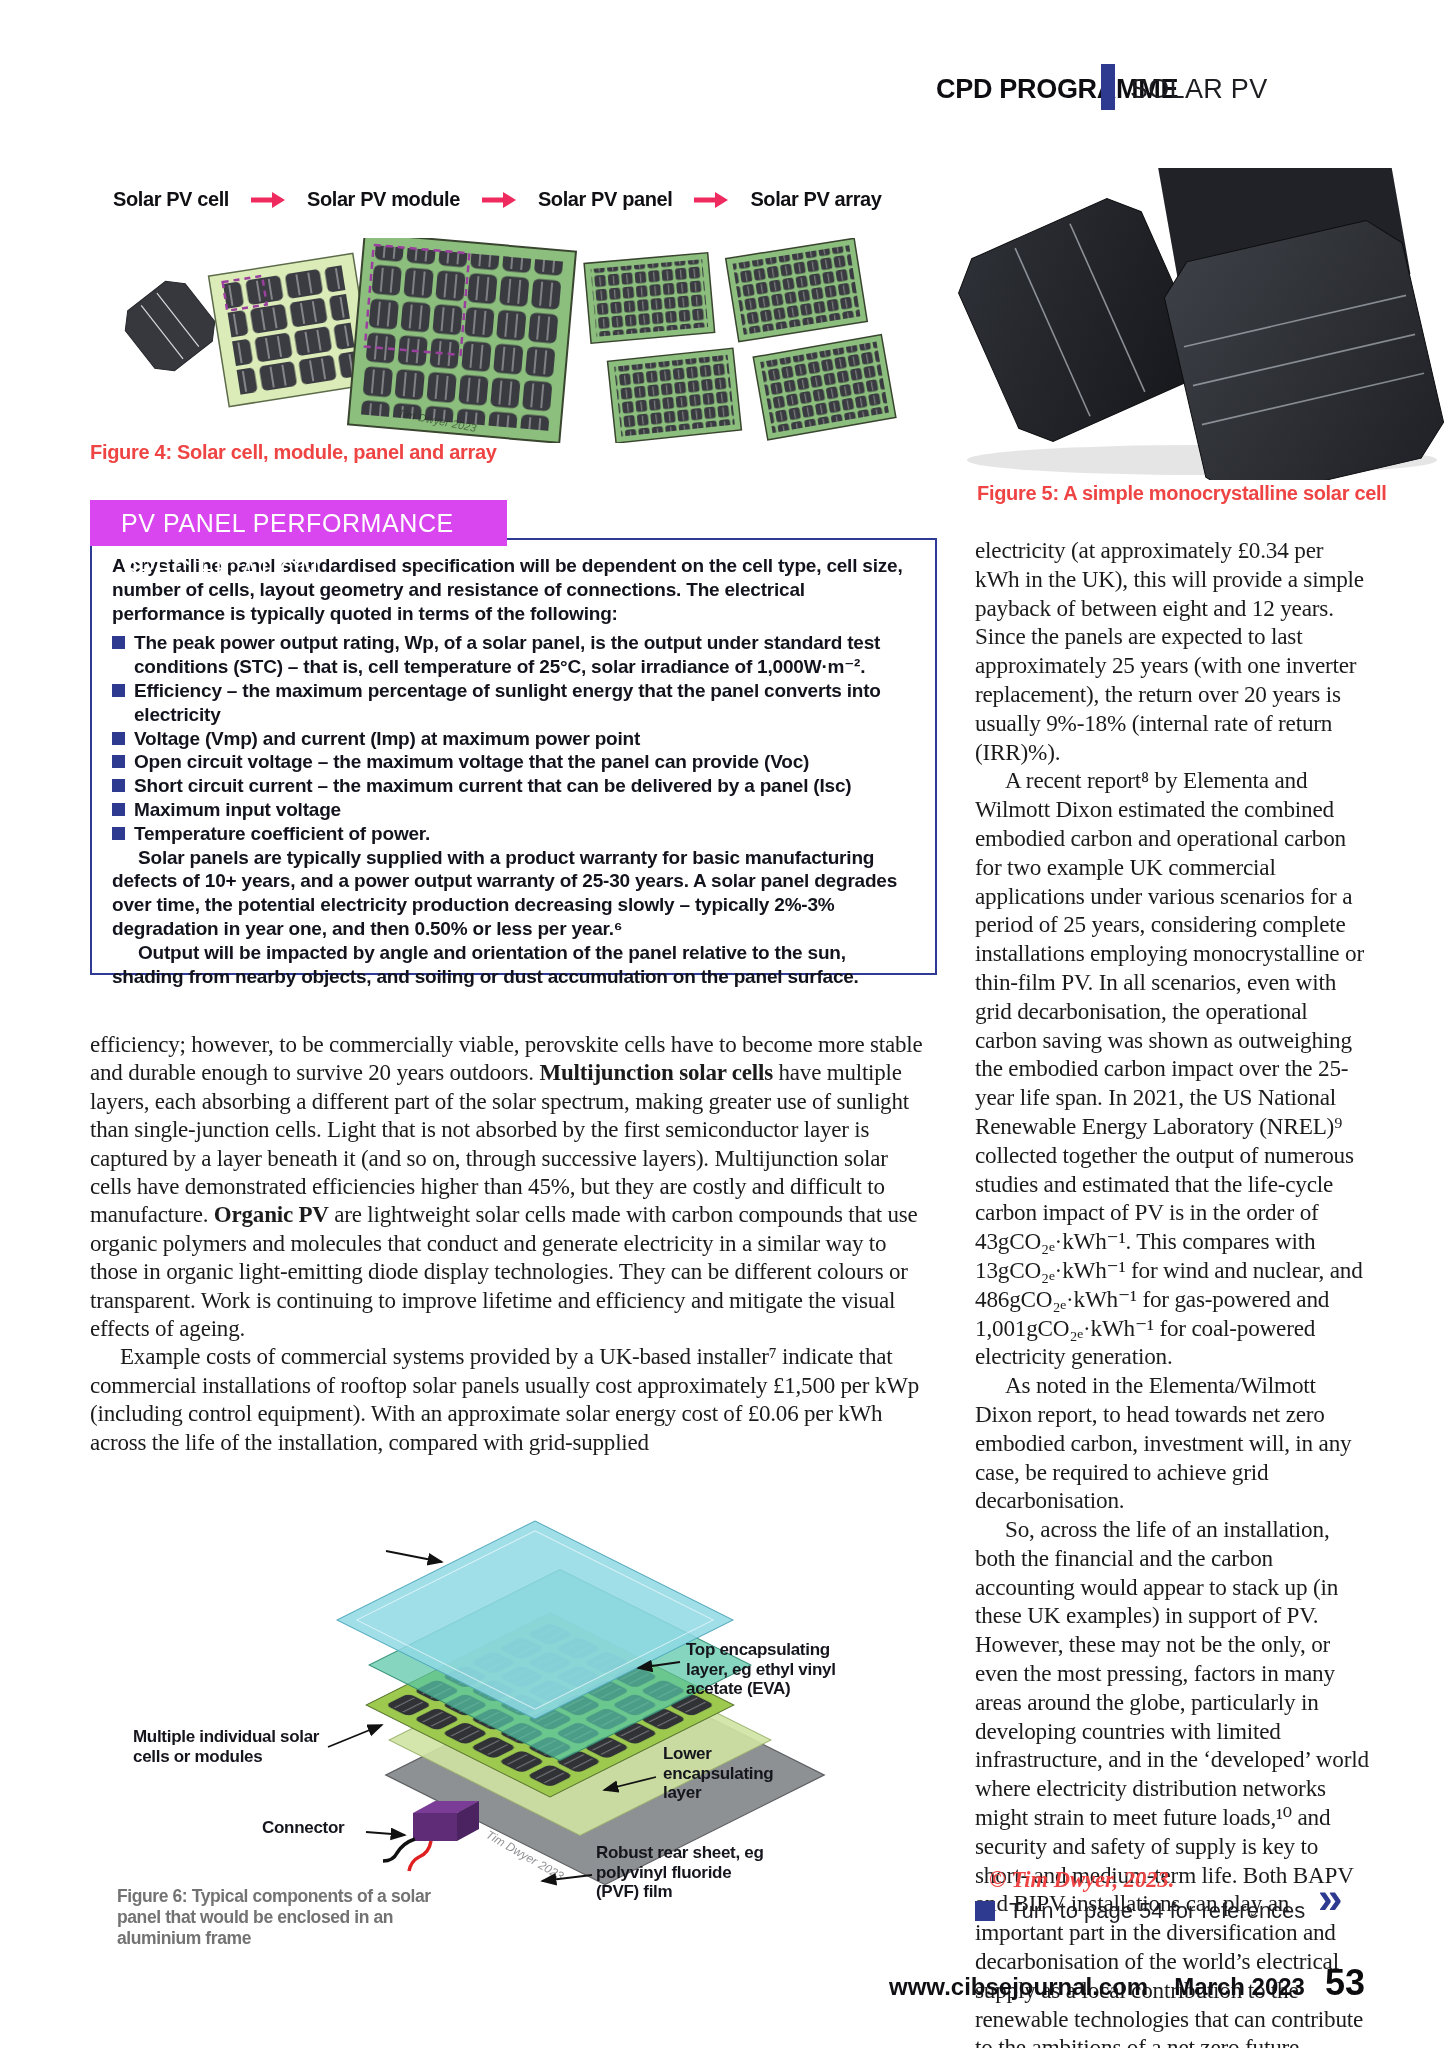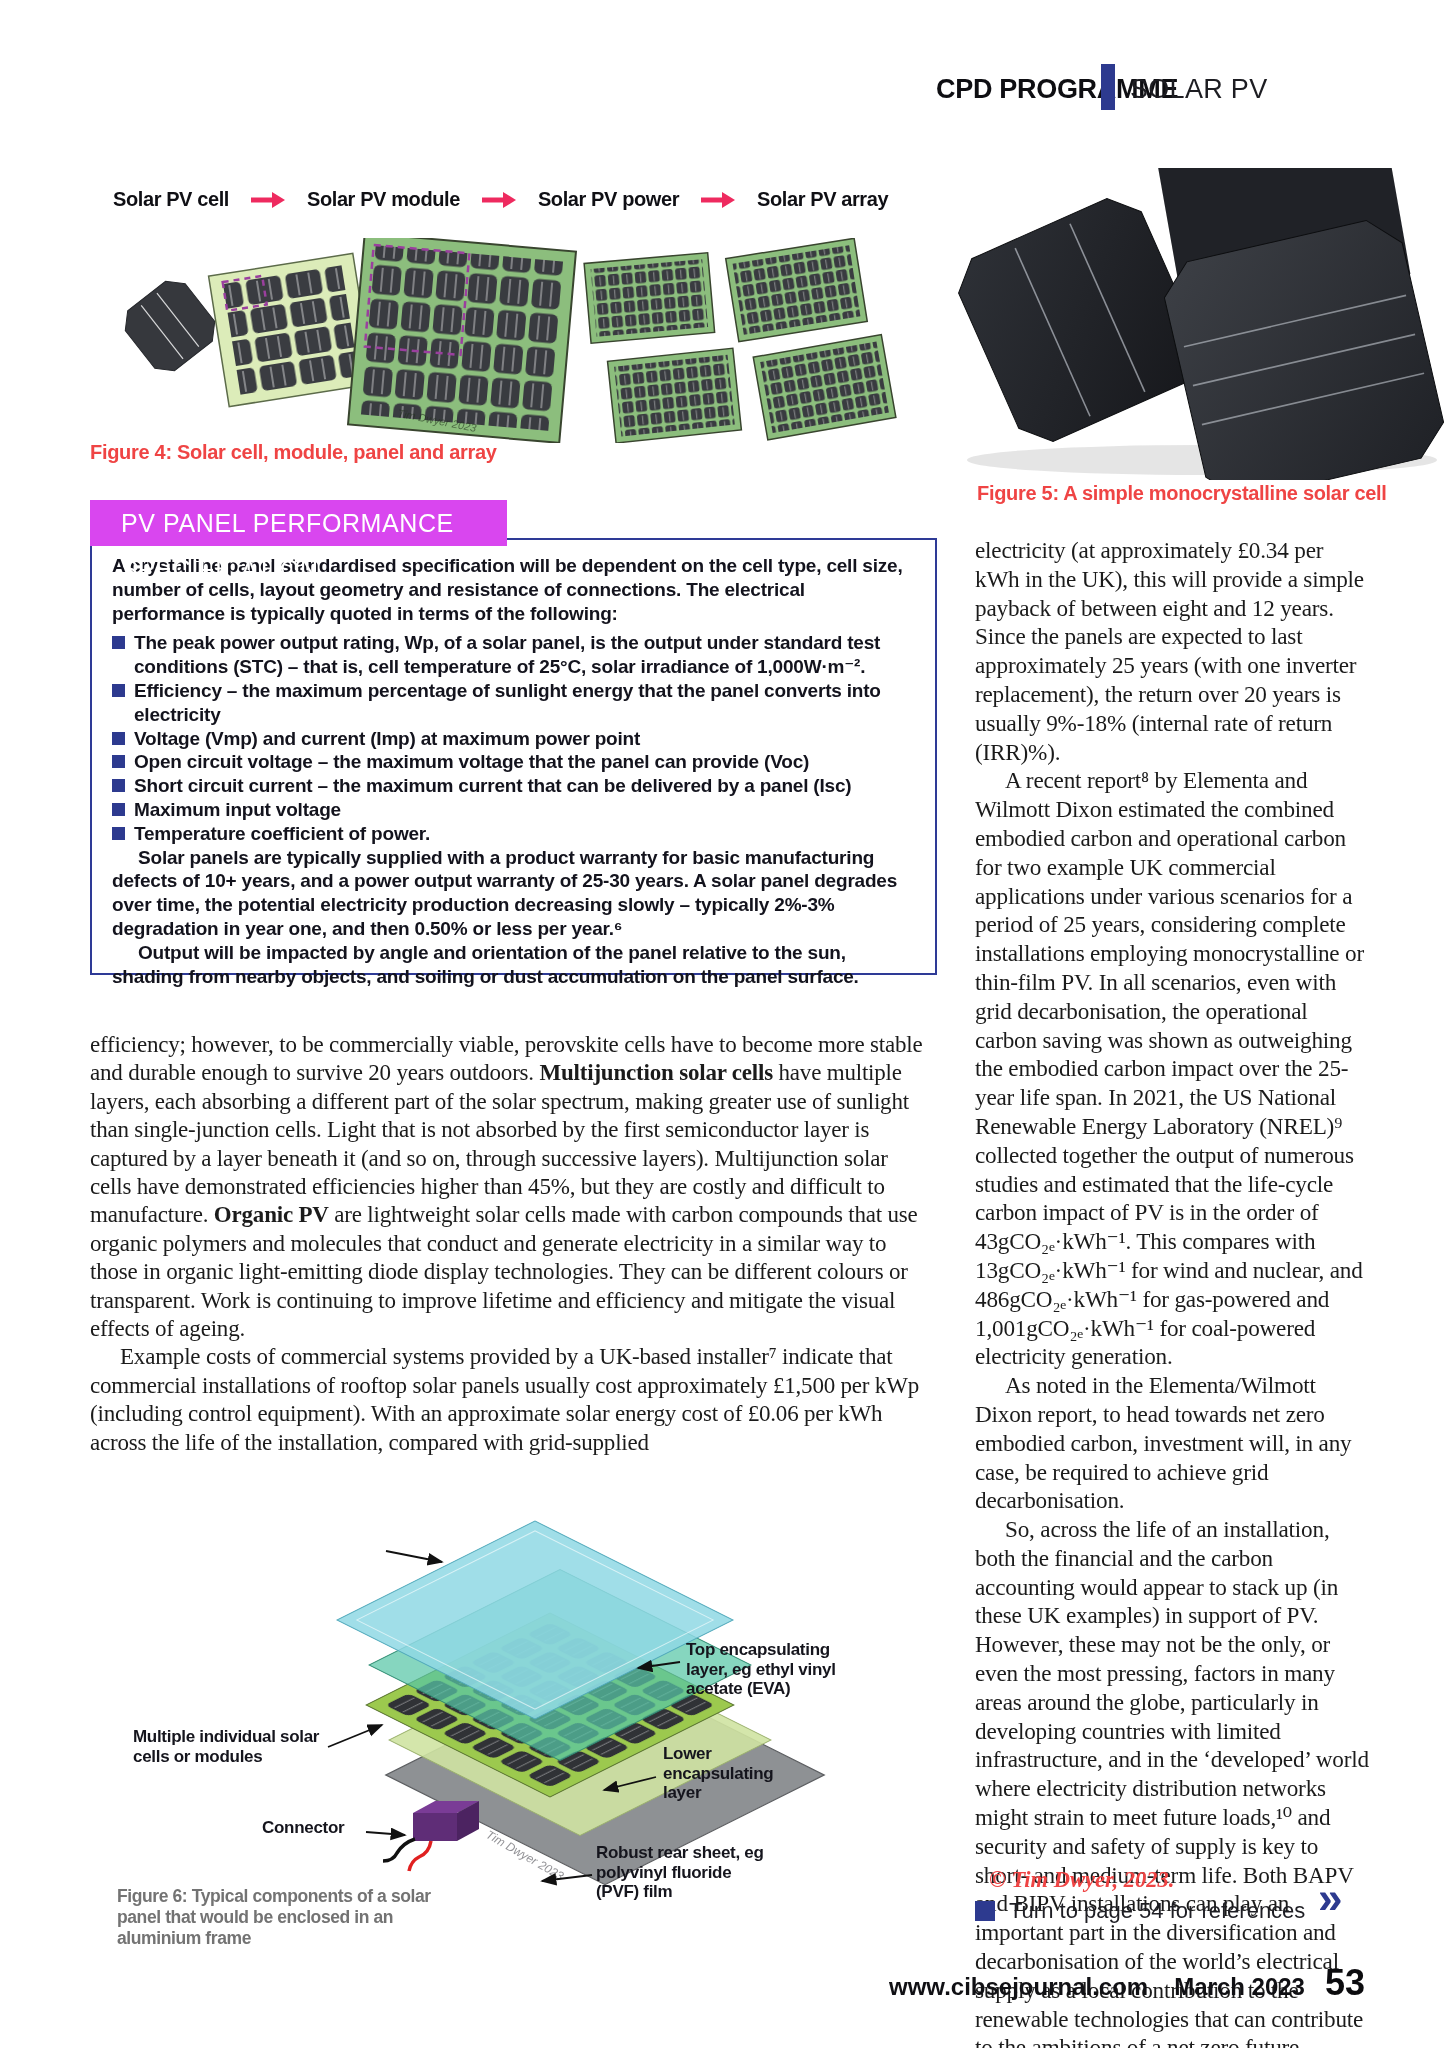--- a/index.html
+++ b/index.html
@@ -62,21 +62,21 @@
     <span class="f4l">Solar PV cell</span>
     <svg class="pink-arrow" width="34" height="16" viewBox="0 0 34 16">
         <line x1="0" y1="8" x2="23" y2="8" stroke="#ee2a5f" stroke-width="5"></line>
         <polygon points="21,0 34,8 21,16" fill="#ee2a5f"></polygon>
       </svg>
     <span class="f4l">Solar PV module</span>
     <svg class="pink-arrow" width="34" height="16" viewBox="0 0 34 16">
         <line x1="0" y1="8" x2="23" y2="8" stroke="#ee2a5f" stroke-width="5"></line>
         <polygon points="21,0 34,8 21,16" fill="#ee2a5f"></polygon>
       </svg>
-    <span class="f4l">Solar PV power</span>
+    <span class="f4l">Solar PV panel</span>
     <svg class="pink-arrow" width="34" height="16" viewBox="0 0 34 16">
         <line x1="0" y1="8" x2="23" y2="8" stroke="#ee2a5f" stroke-width="5"></line>
         <polygon points="21,0 34,8 21,16" fill="#ee2a5f"></polygon>
       </svg>
     <span class="f4l">Solar PV array</span>
   </div>
 
   <svg class="svg-abs" style="left:90px;top:238px;" width="880" height="205" viewBox="0 0 880 205">
     <defs>
       <pattern id="p-mod" width="40" height="29" patternUnits="userSpaceOnUse">

